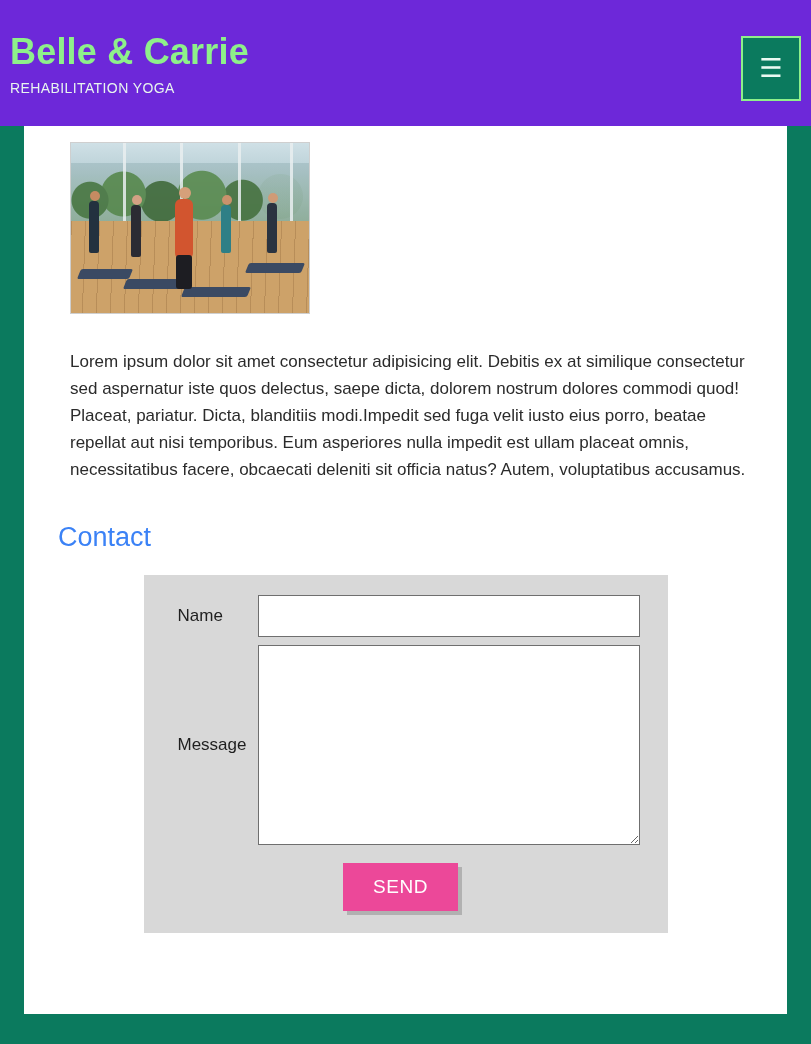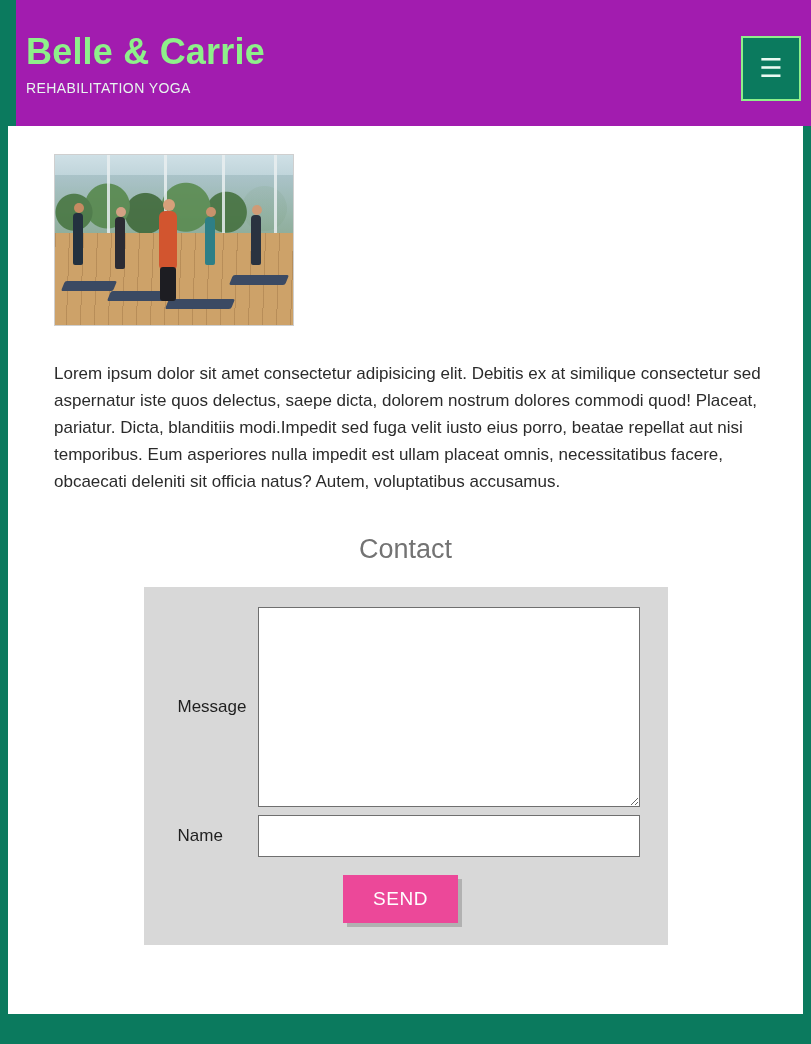--- a/index.html
+++ b/index.html
@@ -16,24 +16,23 @@
   }
   .page {
     width: 811px;
     min-height: 1044px;
     background: #0b7a5e;
     position: relative;
   }
   
   .site-header {
     height: 126px;
-    background: #a21caf;
+    background: #6d28d9;
     position: relative;
     padding: 0;
-    margin-left: 16px;
   }
   .brand {
     position: absolute;
     left: 10px;
     top: 32px;
   }
   .brand-title {
     margin: 0;
     font-size: 36px;
     line-height: 40px;
@@ -60,23 +59,23 @@
     border: 2px solid #8ef08a;
     color: #eafaf2;
     font-size: 26px;
     line-height: 61px;
     text-align: center;
     cursor: pointer;
     padding: 0;
   }
   
   .content-card {
-    margin: 0 8px;
+    margin: 0 24px;
     background: #ffffff;
-    padding: 28px 34px 24px 34px;
+    padding: 16px 34px 24px 34px;
     min-height: 888px;
   }
   .hero-photo {
     width: 240px;
     height: 172px;
     margin-left: 12px;
     border: 1px solid #cfcfcf;
     position: relative;
     overflow: hidden;
     background: #9fb6c0;
@@ -141,23 +140,22 @@
     margin: 34px 0 0 0;
     padding: 0 4px 0 12px;
     font-size: 17px;
     line-height: 27px;
     color: #2b2b2b;
   }
   .section-title {
     margin: 38px 0 0 0;
     font-size: 27px;
     font-weight: normal;
-    color: #737373;
+    color: #3b82f6;
     line-height: 32px;
-    text-align: center;
   }
   
   .contact-form {
     margin: 22px auto 0 auto;
     width: 524px;
     background: #d8d8d8;
     padding: 20px 28px 22px 18px;
   }
   .form-row {
     display: flex;
@@ -262,28 +260,28 @@
 
       <div class="person" style="left:196px; top:60px; height:50px; background:#2a3340;"></div>
       <div class="person head" style="left:197px; top:50px; height:10px; width:10px; background:#cf9b76;"></div>
     </div>
 
     <p class="body-text">Lorem ipsum dolor sit amet consectetur adipisicing elit. Debitis ex at similique consectetur sed aspernatur iste quos delectus, saepe dicta, dolorem nostrum dolores commodi quod! Placeat, pariatur. Dicta, blanditiis modi.Impedit sed fuga velit iusto eius porro, beatae repellat aut nisi temporibus. Eum asperiores nulla impedit est ullam placeat omnis, necessitatibus facere, obcaecati deleniti sit officia natus? Autem, voluptatibus accusamus.</p>
 
     <h2 class="section-title">Contact</h2>
 
     <form class="contact-form">
+      <div class="form-row">
+        <label class="form-label">Name</label>
+        <input class="text-input" type="text" placeholder="" style="">
+      </div>
       <div class="form-row message-row">
         <label class="form-label">Message</label>
         <textarea class="text-area" placeholder="" style=""></textarea>
       </div>
-      <div class="form-row">
-        <label class="form-label">Name</label>
-        <input class="text-input" type="text" placeholder="" style="">
-      </div>
       <div class="submit-row">
         <button type="submit" class="send-button">SEND</button>
       </div>
     </form>
 
   </main>
 
   <div class="footer-strip"></div>
 </div>
 

